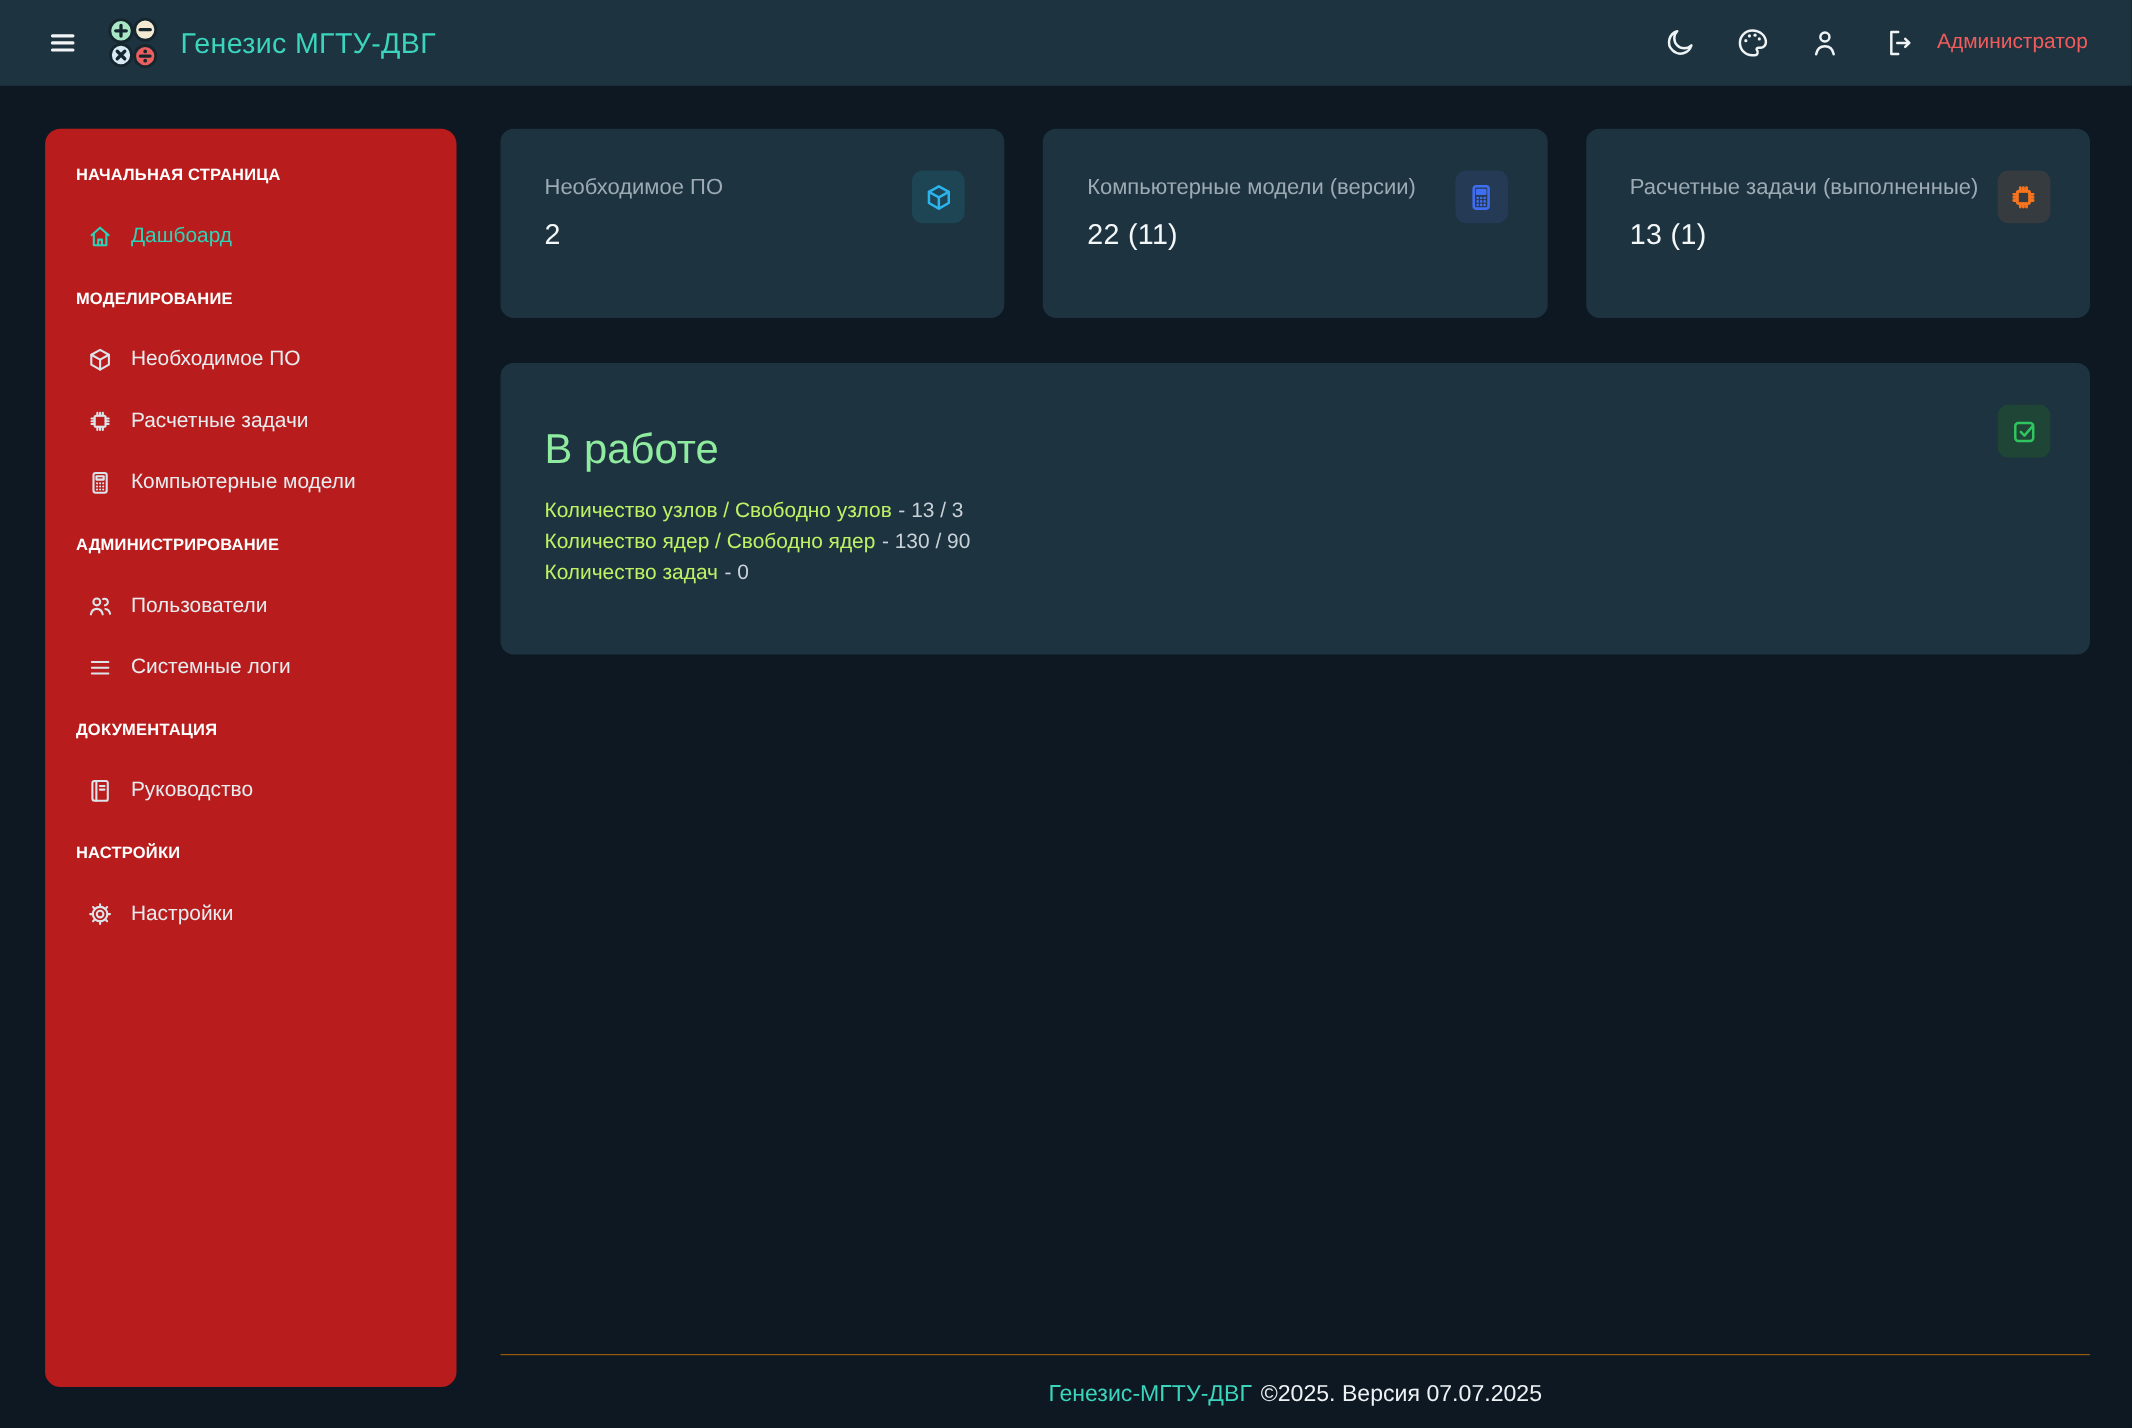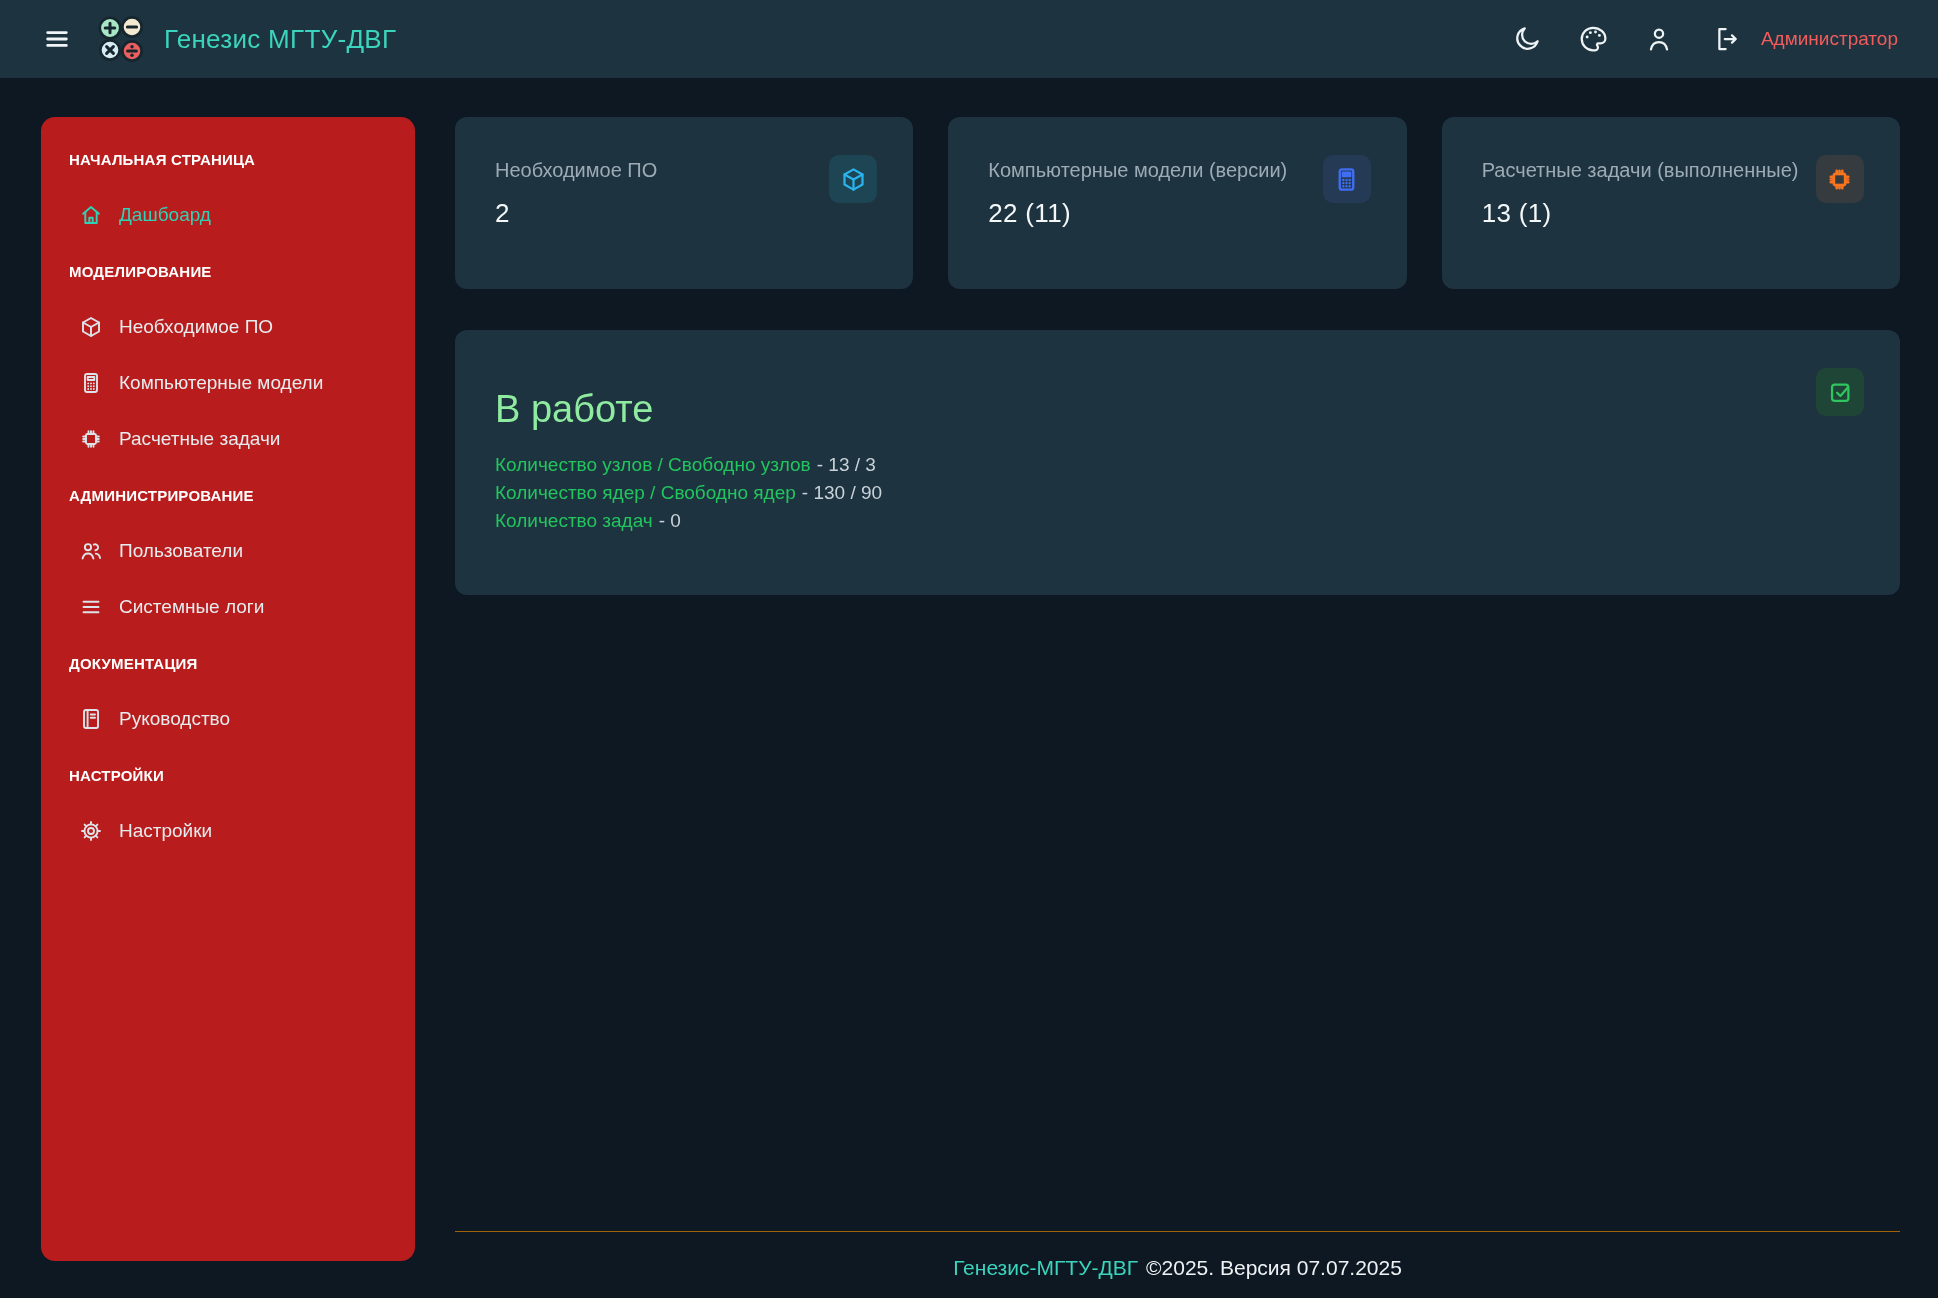--- a/index.html
+++ b/index.html
@@ -62,21 +62,21 @@
   .icon-sq.c4 { background:#1f4537; color:#30c55e; }
 
   .module-card {
     margin-top:41px; height:265px; background:#1d333f; border-radius:12px;
     position:relative; padding:44px 40px 0 40px;
   }
   .module-label { font-size:20px; color:#9dabb5; }
   .module-status { margin-top:14px; font-size:38px; color:#8feb9f; }
   .module-stats { margin-top:20px; }
   .module-stat { font-size:19px; line-height:28px; }
-  .module-stat .s-label { color:#22c55e; }
+  .module-stat .s-label { color:#bef264; }
   .module-stat .s-value { color:#c9d2d9; margin-left:6px; }
 
   .footer {
     margin-top:auto; border-top:1px solid #a16207;
     padding:24px 0 18px 0; text-align:center; font-size:21px;
   }
   .footer .f-brand { color:#3bd4bd; cursor:pointer; }
   .footer .f-copy { color:#eef2f4; margin-left:8px; }
 
   svg { display:block; }
@@ -176,35 +176,35 @@
             <path d="M12 3l8 4.5v9L12 21l-8-4.5v-9L12 3z"></path>
             <path d="M4 7.5l8 4.5 8-4.5"></path>
             <path d="M12 12v9"></path>
           </svg>
       </span>
       <span>Необходимое ПО</span>
     </div>
     <div class="nav-item">
       <span>
         <svg viewBox="0 0 24 24" fill="none" stroke="currentColor" stroke-width="1.9" stroke-linecap="round" stroke-linejoin="round">
+            <rect x="7" y="7" width="10" height="10" rx="1.5"></rect>
+            <path d="M9.5 7V4.2M12 7V4.2M14.5 7V4.2M9.5 19.8V17M12 19.8V17M14.5 19.8V17M7 9.5H4.2M7 12H4.2M7 14.5H4.2M19.8 9.5H17M19.8 12H17M19.8 14.5H17"></path>
+          </svg>
+      </span>
+      <span>Расчетные задачи</span>
+    </div>
+    <div class="nav-item">
+      <span>
+        <svg viewBox="0 0 24 24" fill="none" stroke="currentColor" stroke-width="1.9" stroke-linecap="round" stroke-linejoin="round">
             <rect x="6" y="3" width="12" height="18" rx="2"></rect>
             <rect x="8.7" y="6" width="6.6" height="3"></rect>
             <path d="M9.2 12.4h.01M12 12.4h.01M14.8 12.4h.01M9.2 15.2h.01M12 15.2h.01M14.8 15.2h.01M9.2 18h.01M12 18h.01M14.8 18h.01"></path>
           </svg>
       </span>
       <span>Компьютерные модели</span>
-    </div>
-    <div class="nav-item">
-      <span>
-        <svg viewBox="0 0 24 24" fill="none" stroke="currentColor" stroke-width="1.9" stroke-linecap="round" stroke-linejoin="round">
-            <rect x="7" y="7" width="10" height="10" rx="1.5"></rect>
-            <path d="M9.5 7V4.2M12 7V4.2M14.5 7V4.2M9.5 19.8V17M12 19.8V17M14.5 19.8V17M7 9.5H4.2M7 12H4.2M7 14.5H4.2M19.8 9.5H17M19.8 12H17M19.8 14.5H17"></path>
-          </svg>
-      </span>
-      <span>Расчетные задачи</span>
     </div>
 
     <div class="nav-section-title">АДМИНИСТРИРОВАНИЕ</div>
     <div class="nav-item">
       <span>
         <svg viewBox="0 0 24 24" fill="none" stroke="currentColor" stroke-width="1.9" stroke-linecap="round" stroke-linejoin="round">
             <circle cx="9" cy="8.2" r="3.1"></circle>
             <path d="M3.6 19.5c.7-3.3 2.9-5 5.4-5s4.7 1.7 5.4 5"></path>
             <path d="M14.8 5.6a3 3 0 1 1 1.6 5.7"></path>
             <path d="M16.8 14.6c2.2.3 3.8 1.9 4.3 4.4"></path>

